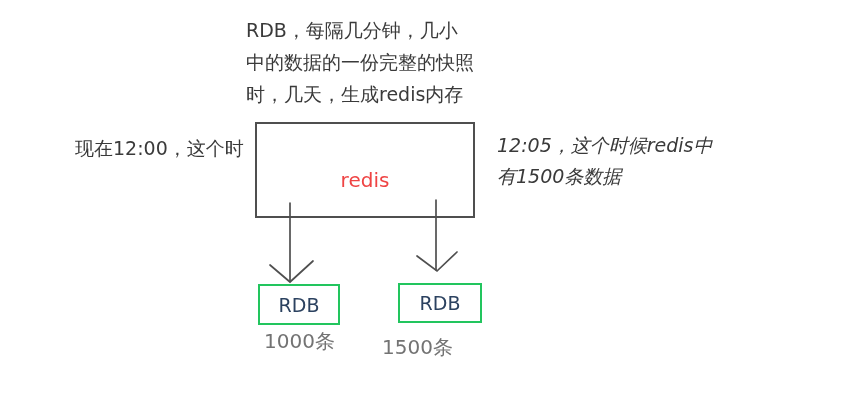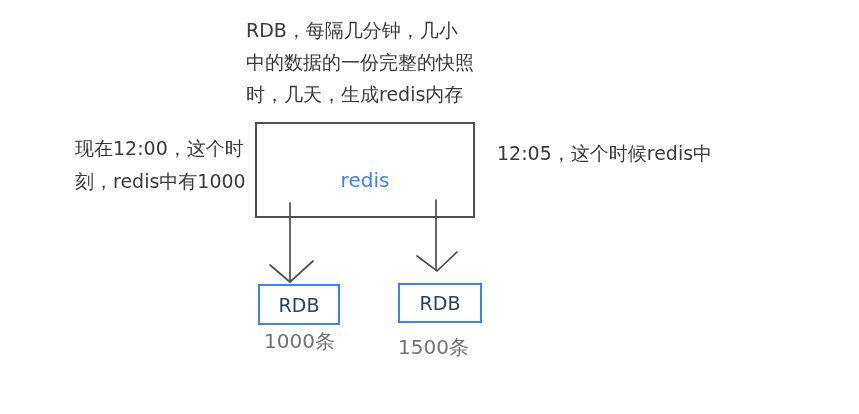--- a/index.html
+++ b/index.html
@@ -29,51 +29,52 @@
     top: 14px;
     line-height: 32px;
   }
   .note-left {
     left: 75px;
     top: 132px;
     line-height: 33px;
   }
   .note-right {
     left: 497px;
-    top: 138px;
+    top: 130px;
     line-height: 31px;
+    font-style: italic;
   }
   .redis-box {
     position: absolute;
     left: 255px;
     top: 122px;
     width: 216px;
     height: 92px;
     border: 2px solid #4f4f4f;
     background: #ffffff;
     display: flex;
     align-items: center;
     justify-content: center;
   }
   .redis-box .box-label {
     margin-top: 20px;
     font-size: 20px;
-    color: #3b82f6;
+    color: #ef4444;
   }
   .arrow-layer {
     position: absolute;
     left: 0;
     top: 0;
     width: 859px;
     height: 414px;
     pointer-events: none;
   }
   .rdb-box {
     position: absolute;
-    border: 2px solid #3b82f6;
+    border: 2px solid #22c55e;
     background: #ffffff;
     display: flex;
     align-items: center;
     justify-content: center;
   }
   .rdb-box .box-label {
     font-size: 19px;
     color: #2c4260;
   }
   .rdb-box-left {
@@ -92,42 +93,42 @@
     position: absolute;
     font-size: 20px;
     color: #737373;
     white-space: nowrap;
   }
   .count-left {
     left: 264px;
     top: 328px;
   }
   .count-right {
-    left: 398px;
+    left: 382px;
     top: 334px;
   }
 </style>
 </head>
 <body>
 
 <div class="canvas">
 
   <div class="note note-top">
     <span class="line">RDB，每隔几分钟，几小</span>
     <span class="line">中的数据的一份完整的快照</span>
     <span class="line">时，几天，生成redis内存</span>
   </div>
 
   <div class="note note-left">
     <span class="line">现在12:00，这个时</span>
-    <span class="line">刻，redis中有1000</span>
   </div>
 
   <div class="note note-right">
     <span class="line">12:05，这个时候redis中</span>
+    <span class="line">有1500条数据</span>
   </div>
 
   <div class="redis-box">
     <span class="box-label">redis</span>
   </div>
 
   <svg class="arrow-layer" width="859" height="414" viewBox="0 0 859 414" fill="none" stroke="#4f4f4f" stroke-width="1.7" stroke-linecap="round">
     <g>
       <line x1="290" y1="203" x2="290" y2="281"></line>
       <polyline points="270,265 290,282 313,261"></polyline>

